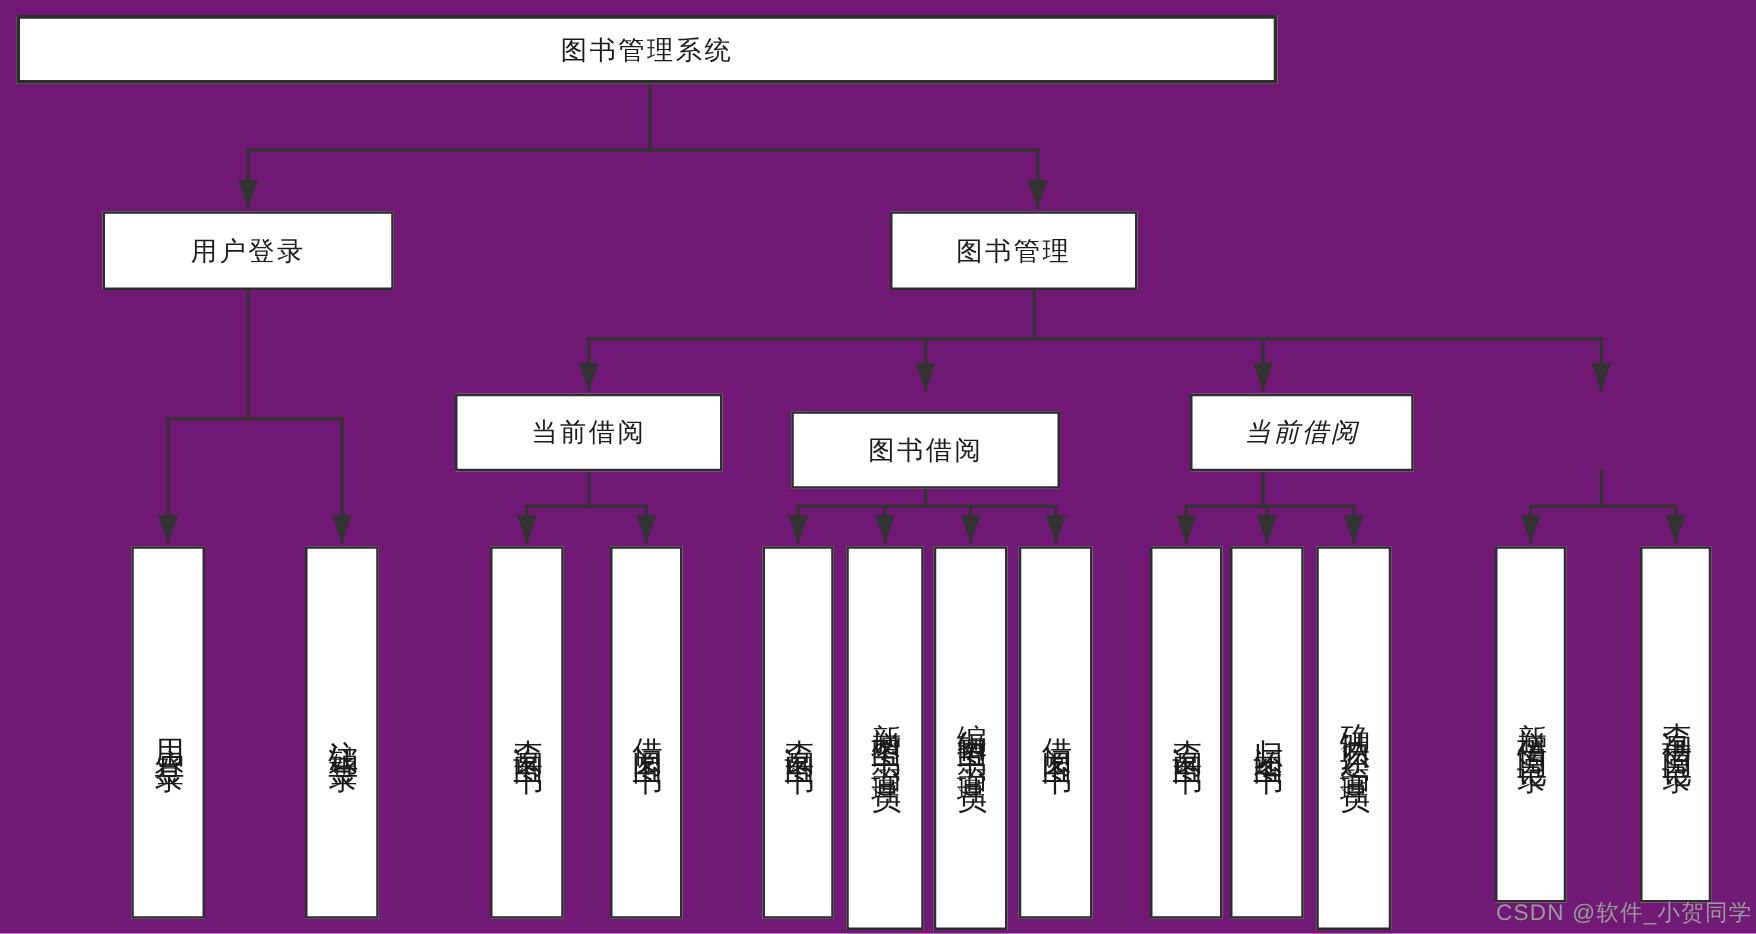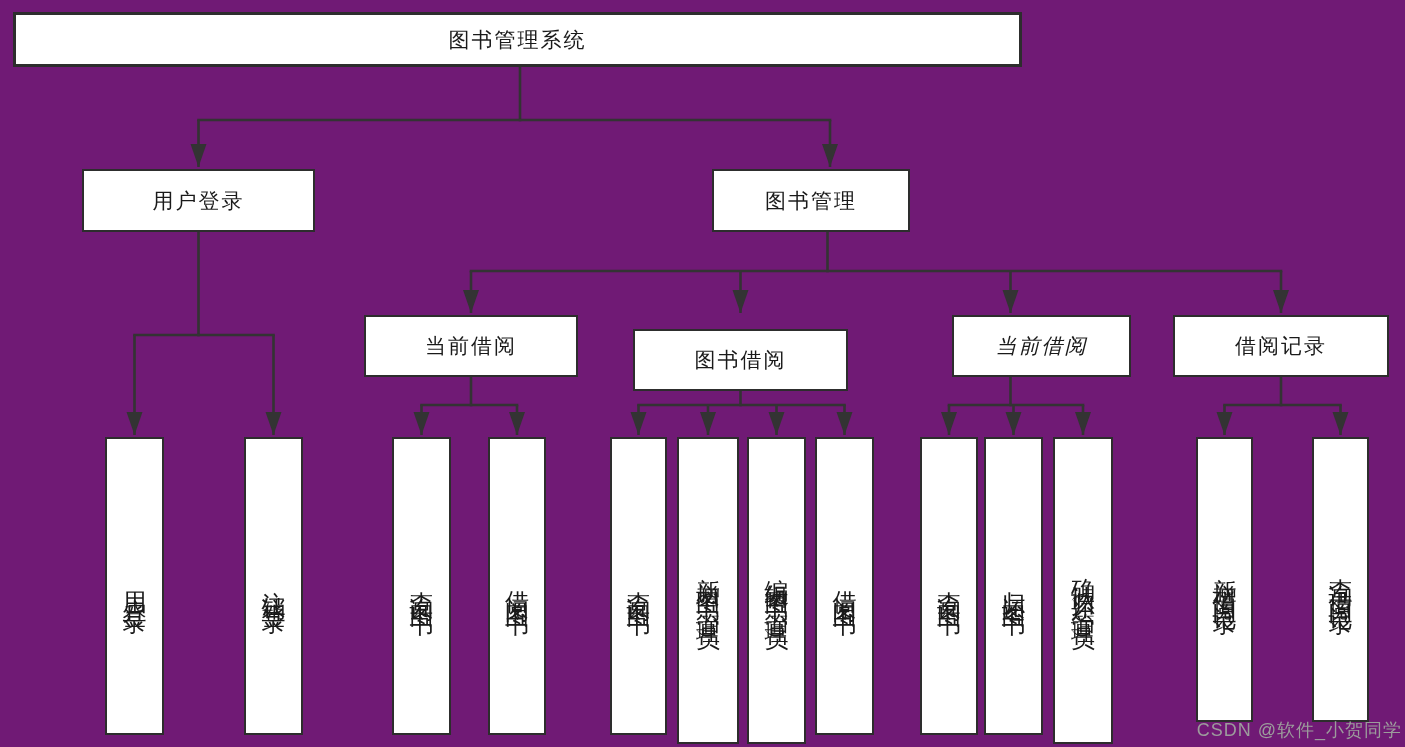--- a/index.html
+++ b/index.html
@@ -113,23 +113,20 @@
 
   <div class="node" style="left:364px;top:315px;width:214px;height:62px;">
     <span>当前借阅</span>
   </div>
   <div class="node" style="left:633px;top:329px;width:215px;height:62px;">
     <span>图书借阅</span>
   </div>
   <div class="node" style="left:952px;top:315px;width:179px;height:62px;font-style:italic;">
     <span>当前借阅</span>
   </div>
-  <div class="node" style="left:1173px;top:315px;width:216px;height:62px;">
-    <span>借阅记录</span>
-  </div>
 
   <div class="leaf" style="left:105px;width:59px;">
     <span>用户登录</span>
   </div>
   <div class="leaf" style="left:244px;width:59px;">
     <span>注销登录</span>
   </div>
 
   <div class="leaf" style="left:392px;width:59px;">
     <span>查询图书</span>

